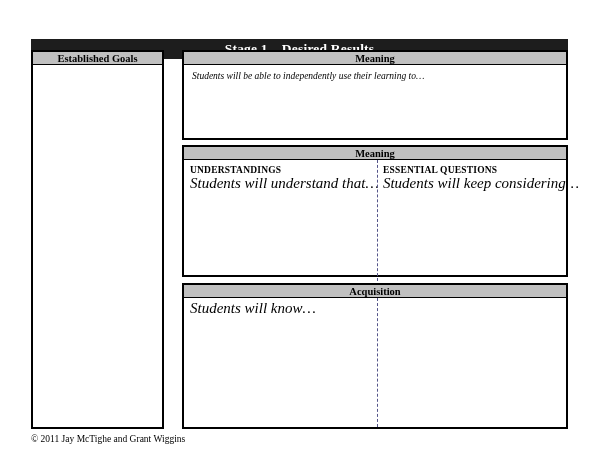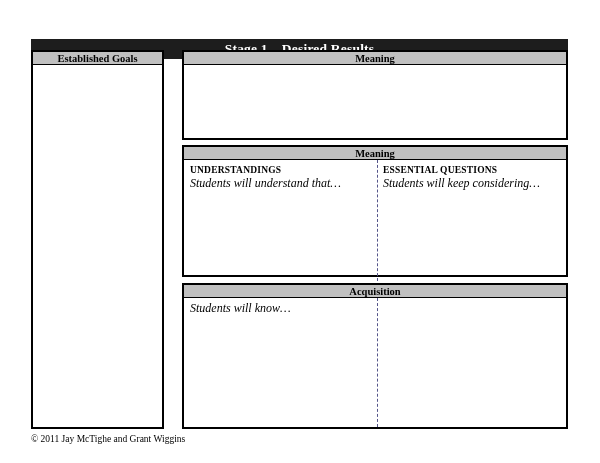--- a/index.html
+++ b/index.html
@@ -128,21 +128,21 @@
   .col-heading {
     font-weight: bold;
     font-size: 9.5px;
     line-height: 12px;
     letter-spacing: 0.2px;
     margin: 0 0 1px 0;
     white-space: nowrap;
   }
   .prompt {
     font-style: italic;
-    font-size: 12px;
+    font-size: 15px;
     line-height: 12px;
     margin: 0;
     white-space: nowrap;
   }
 
   .single-prompt {
     padding: 5px 8px 0 8px;
     font-style: italic;
     font-size: 9.5px;
     line-height: 12px;
@@ -168,20 +168,23 @@
 
   <div class="box" id="established-goals-box">
     <div class="bar">Established Goals</div>
     <div class="body-area">
       <div class="single-prompt"></div>
     </div>
   </div>
 
   <div class="box" id="transfer-box">
     <div class="bar">Meaning</div>
+    <div class="body-area">
+      <div class="single-prompt">Students will be able to independently use their learning to…</div>
+    </div>
   </div>
 
   <div class="box" id="meaning-box">
     <div class="bar">Meaning</div>
     <div class="body-area">
       <div class="split">
         <div class="col left">
           <p class="col-heading">UNDERSTANDINGS</p>
           <p class="prompt">Students will understand that…</p>
         </div>

